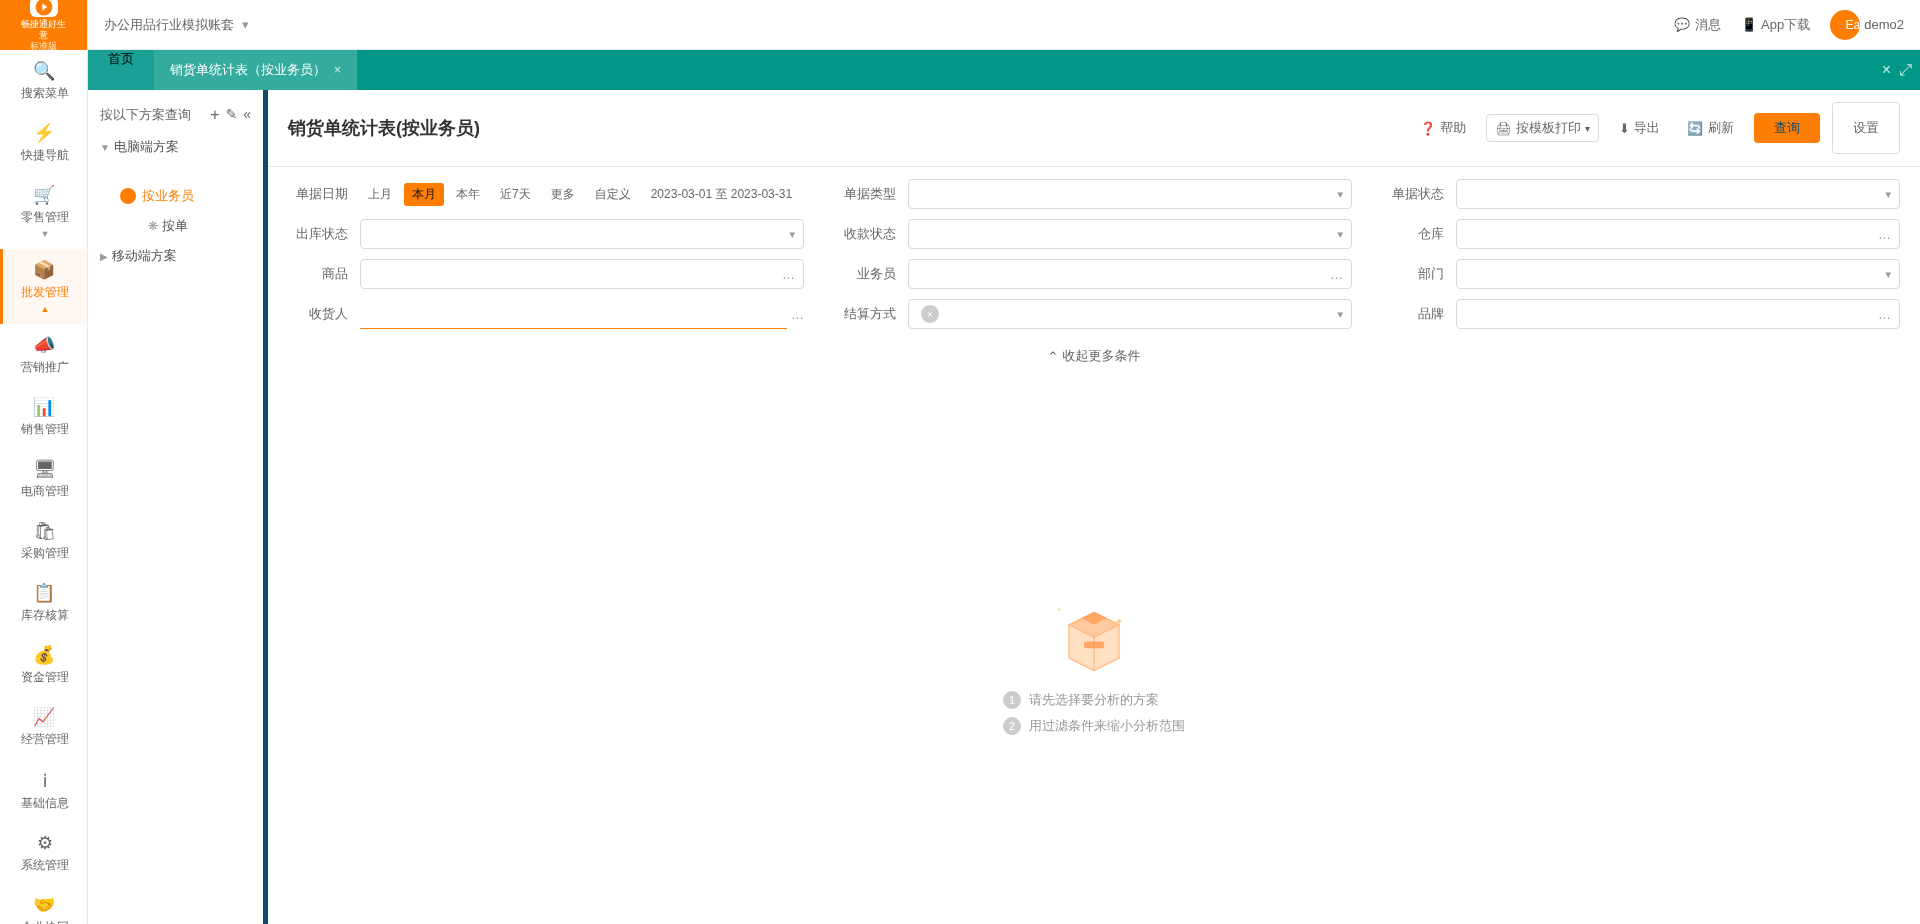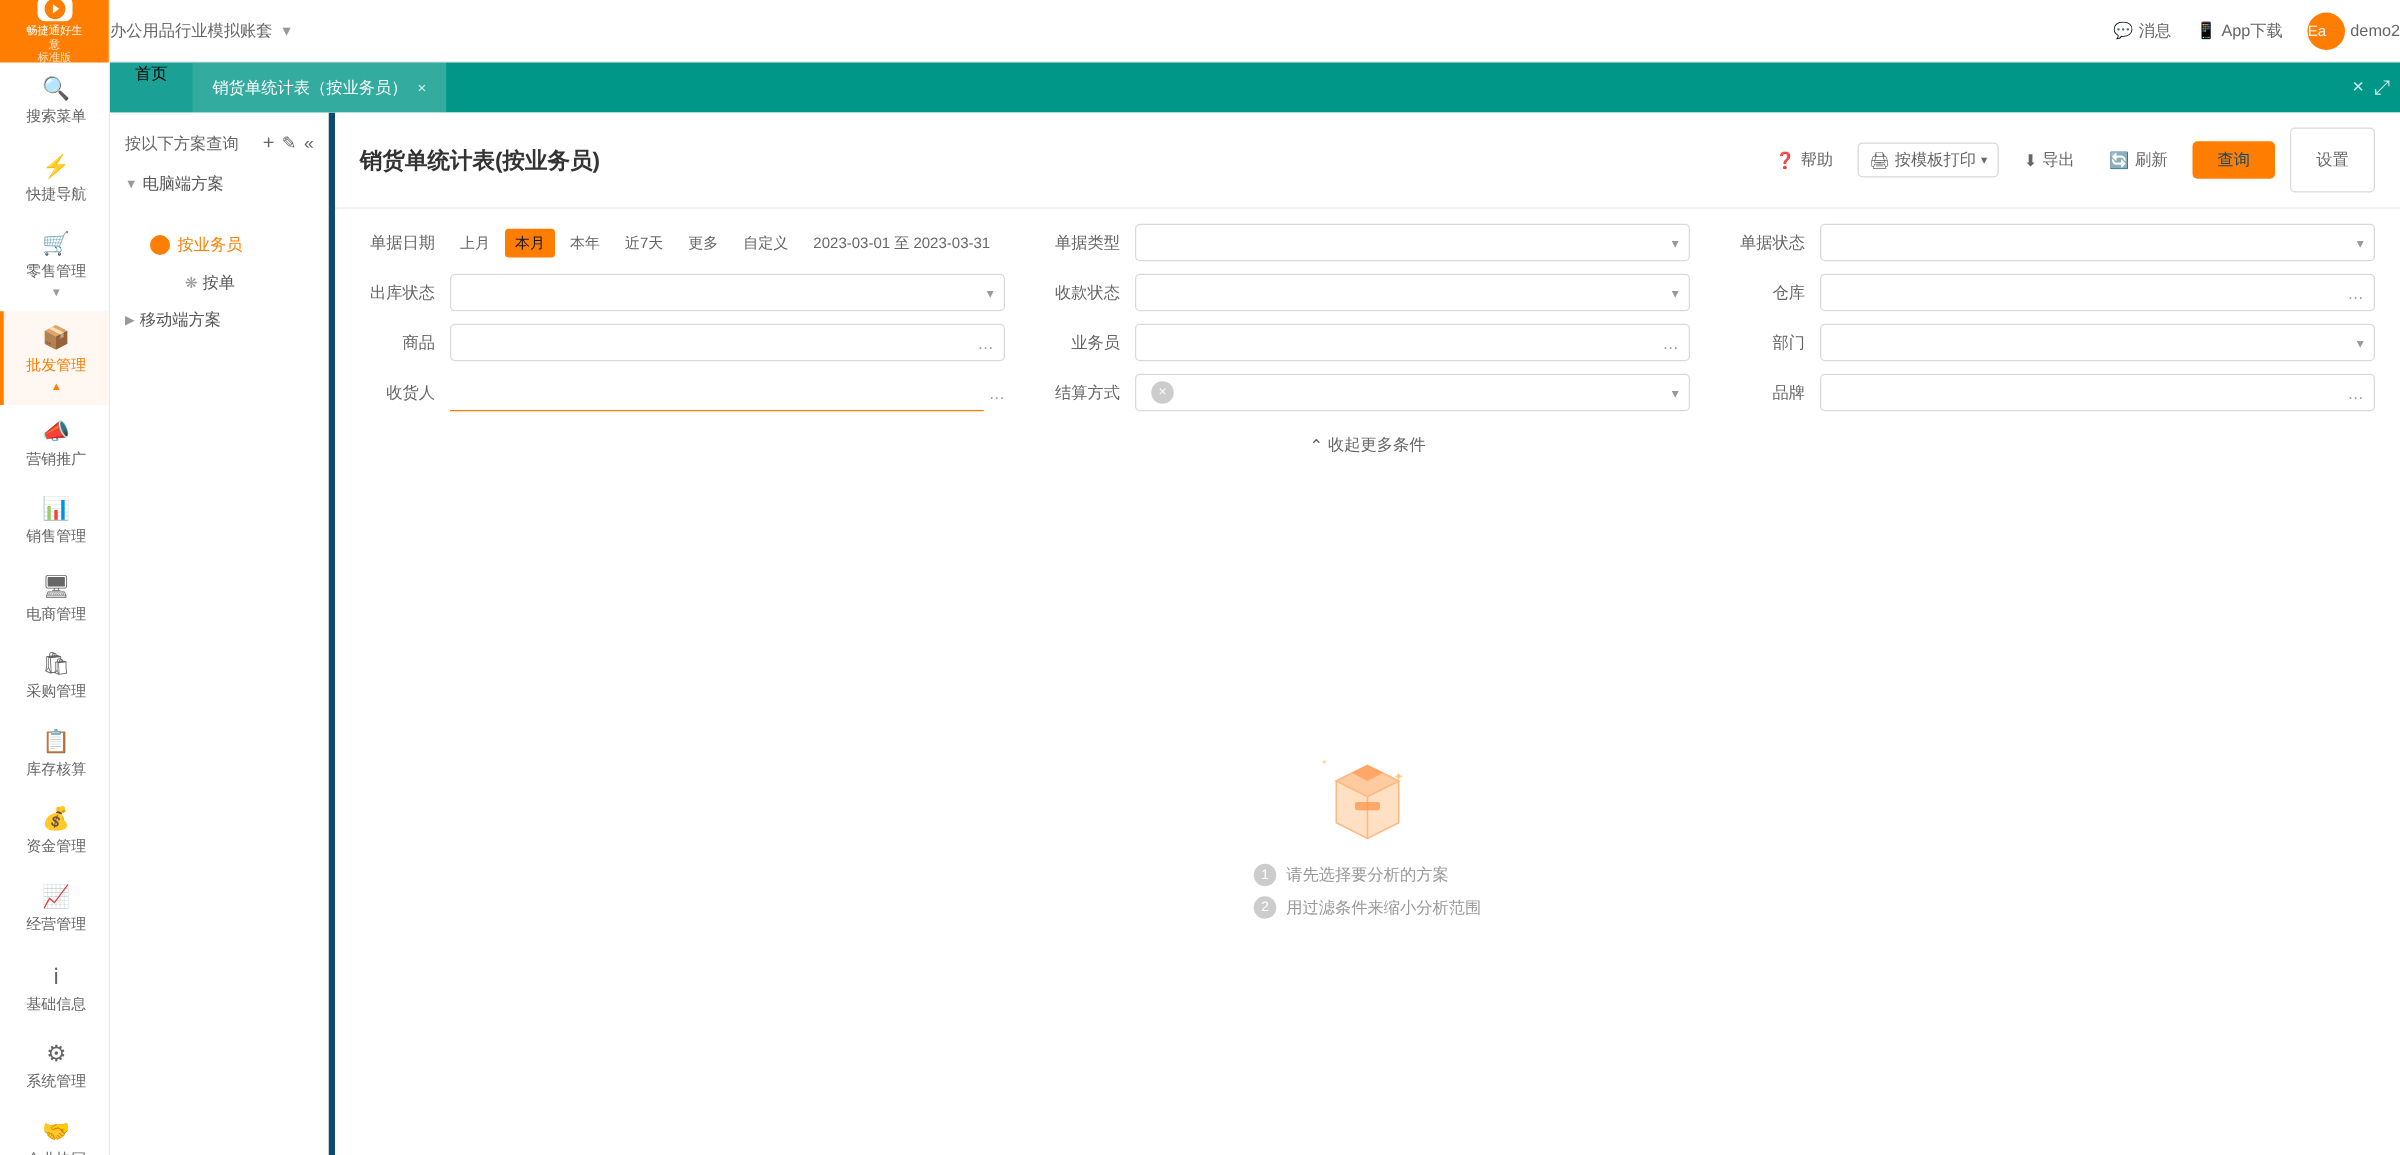--- a/index.html
+++ b/index.html
@@ -59,21 +59,21 @@
       overflow: hidden;
     }
 
     
     .top-header {
       background: #fff;
       height: 50px;
       display: flex;
       align-items: center;
       justify-content: space-between;
-      padding: 0 0;
+      padding: 0 16px;
       border-bottom: 1px solid #e8e8e8;
       flex-shrink: 0;
     }
     .top-header-left {
       display: flex;
       align-items: center;
       gap: 8px;
       color: #666;
       font-size: 13px;
     }
@@ -90,21 +90,21 @@
       gap: 4px;
       cursor: pointer;
     }
     .avatar {
       width: 30px;
       height: 30px;
       border-radius: 50%;
       background: #ff7d00;
       display: flex;
       align-items: center;
-      justify-content: flex-start;
+      justify-content: flex-end;
       color: #fff;
       font-size: 12px;
     }
 
     
     .tab-bar {
       background: #009688;
       height: 40px;
       display: flex;
       align-items: center;

